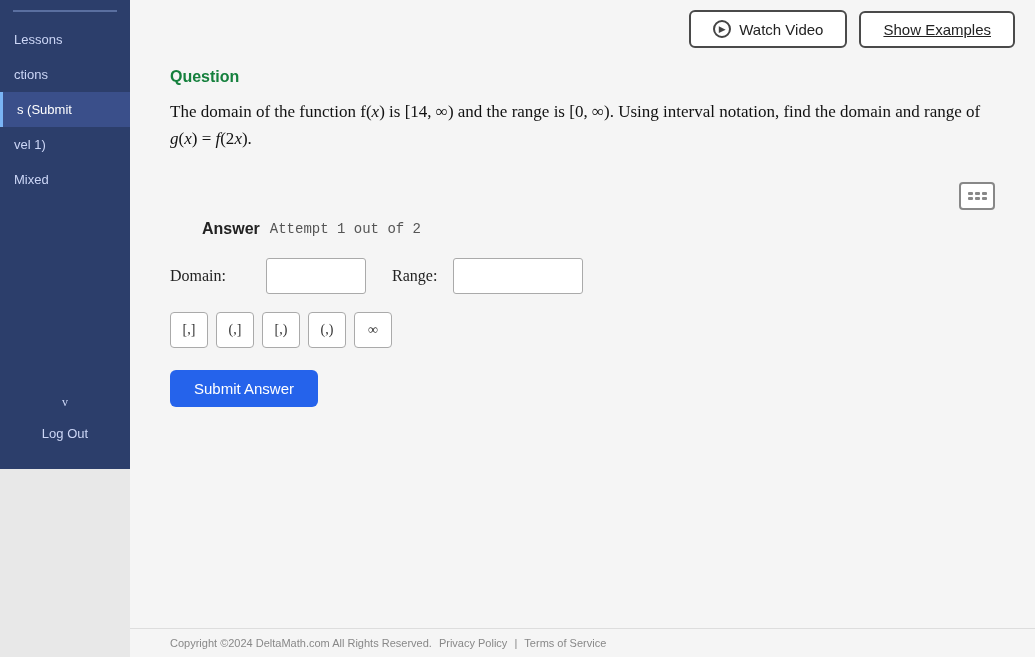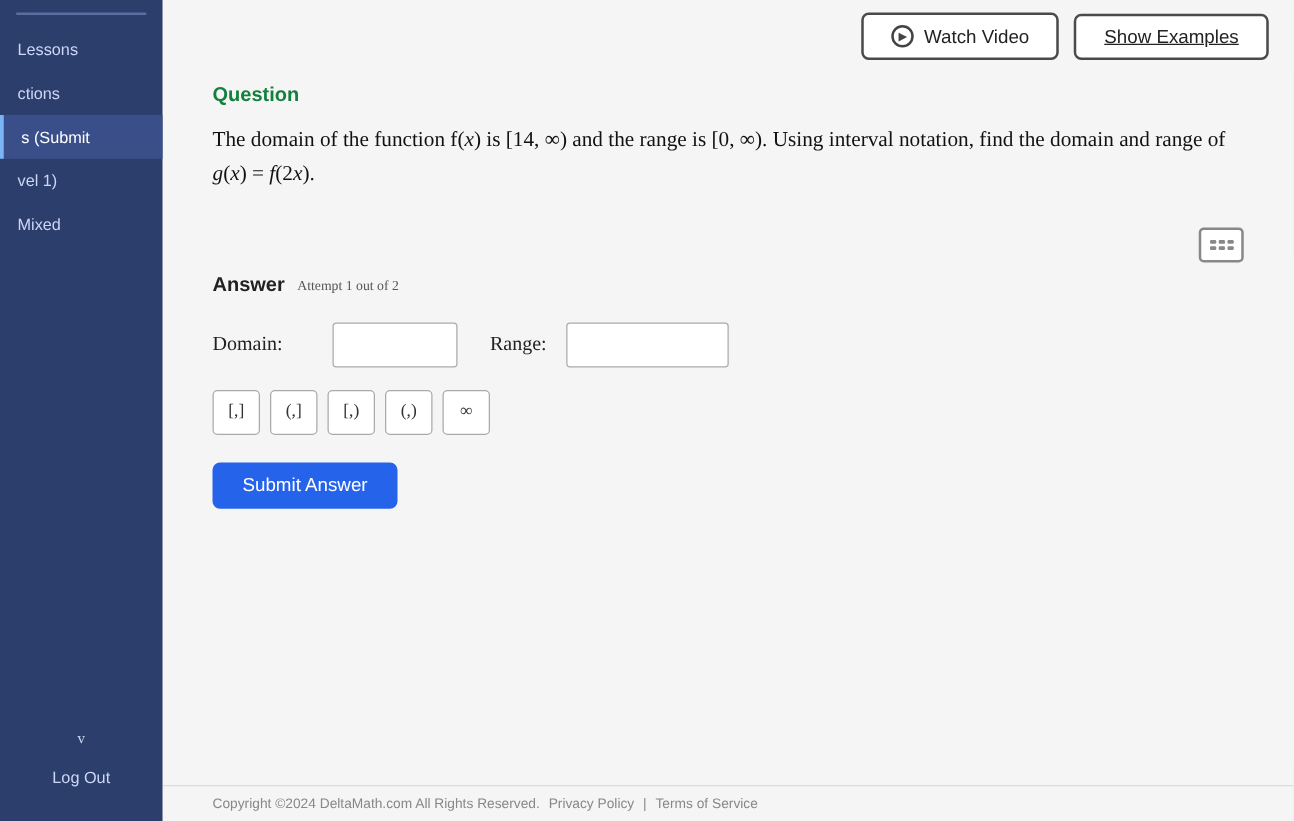--- a/index.html
+++ b/index.html
@@ -11,21 +11,21 @@
       height: 657px;
       overflow: hidden;
       display: flex;
     }
 
     
     .sidebar {
       width: 130px;
       min-width: 130px;
       background: #2c3e6b;
-      height: 657px;
+      height: 469px;
       display: flex;
       flex-direction: column;
       align-items: flex-start;
       padding-top: 10px;
       position: relative;
     }
 
     .sidebar-item {
       width: 100%;
       padding: 10px 14px;
@@ -190,26 +190,27 @@
       align-items: center;
       gap: 10px;
       margin-bottom: 20px;
     }
 
     .answer-label {
       font-size: 16px;
       font-weight: bold;
       font-family: Arial, sans-serif;
       color: #222;
+      margin-left: 32px;
     }
 
     .attempt-text {
-      font-size: 11px;
+      font-size: 14px;
       color: #555;
-      font-family: Liberation Serif, serif;
+      font-family: Liberation Mono, monospace;
     }
 
     
     .input-row {
       display: flex;
       align-items: center;
       gap: 16px;
       margin-bottom: 18px;
     }
 

